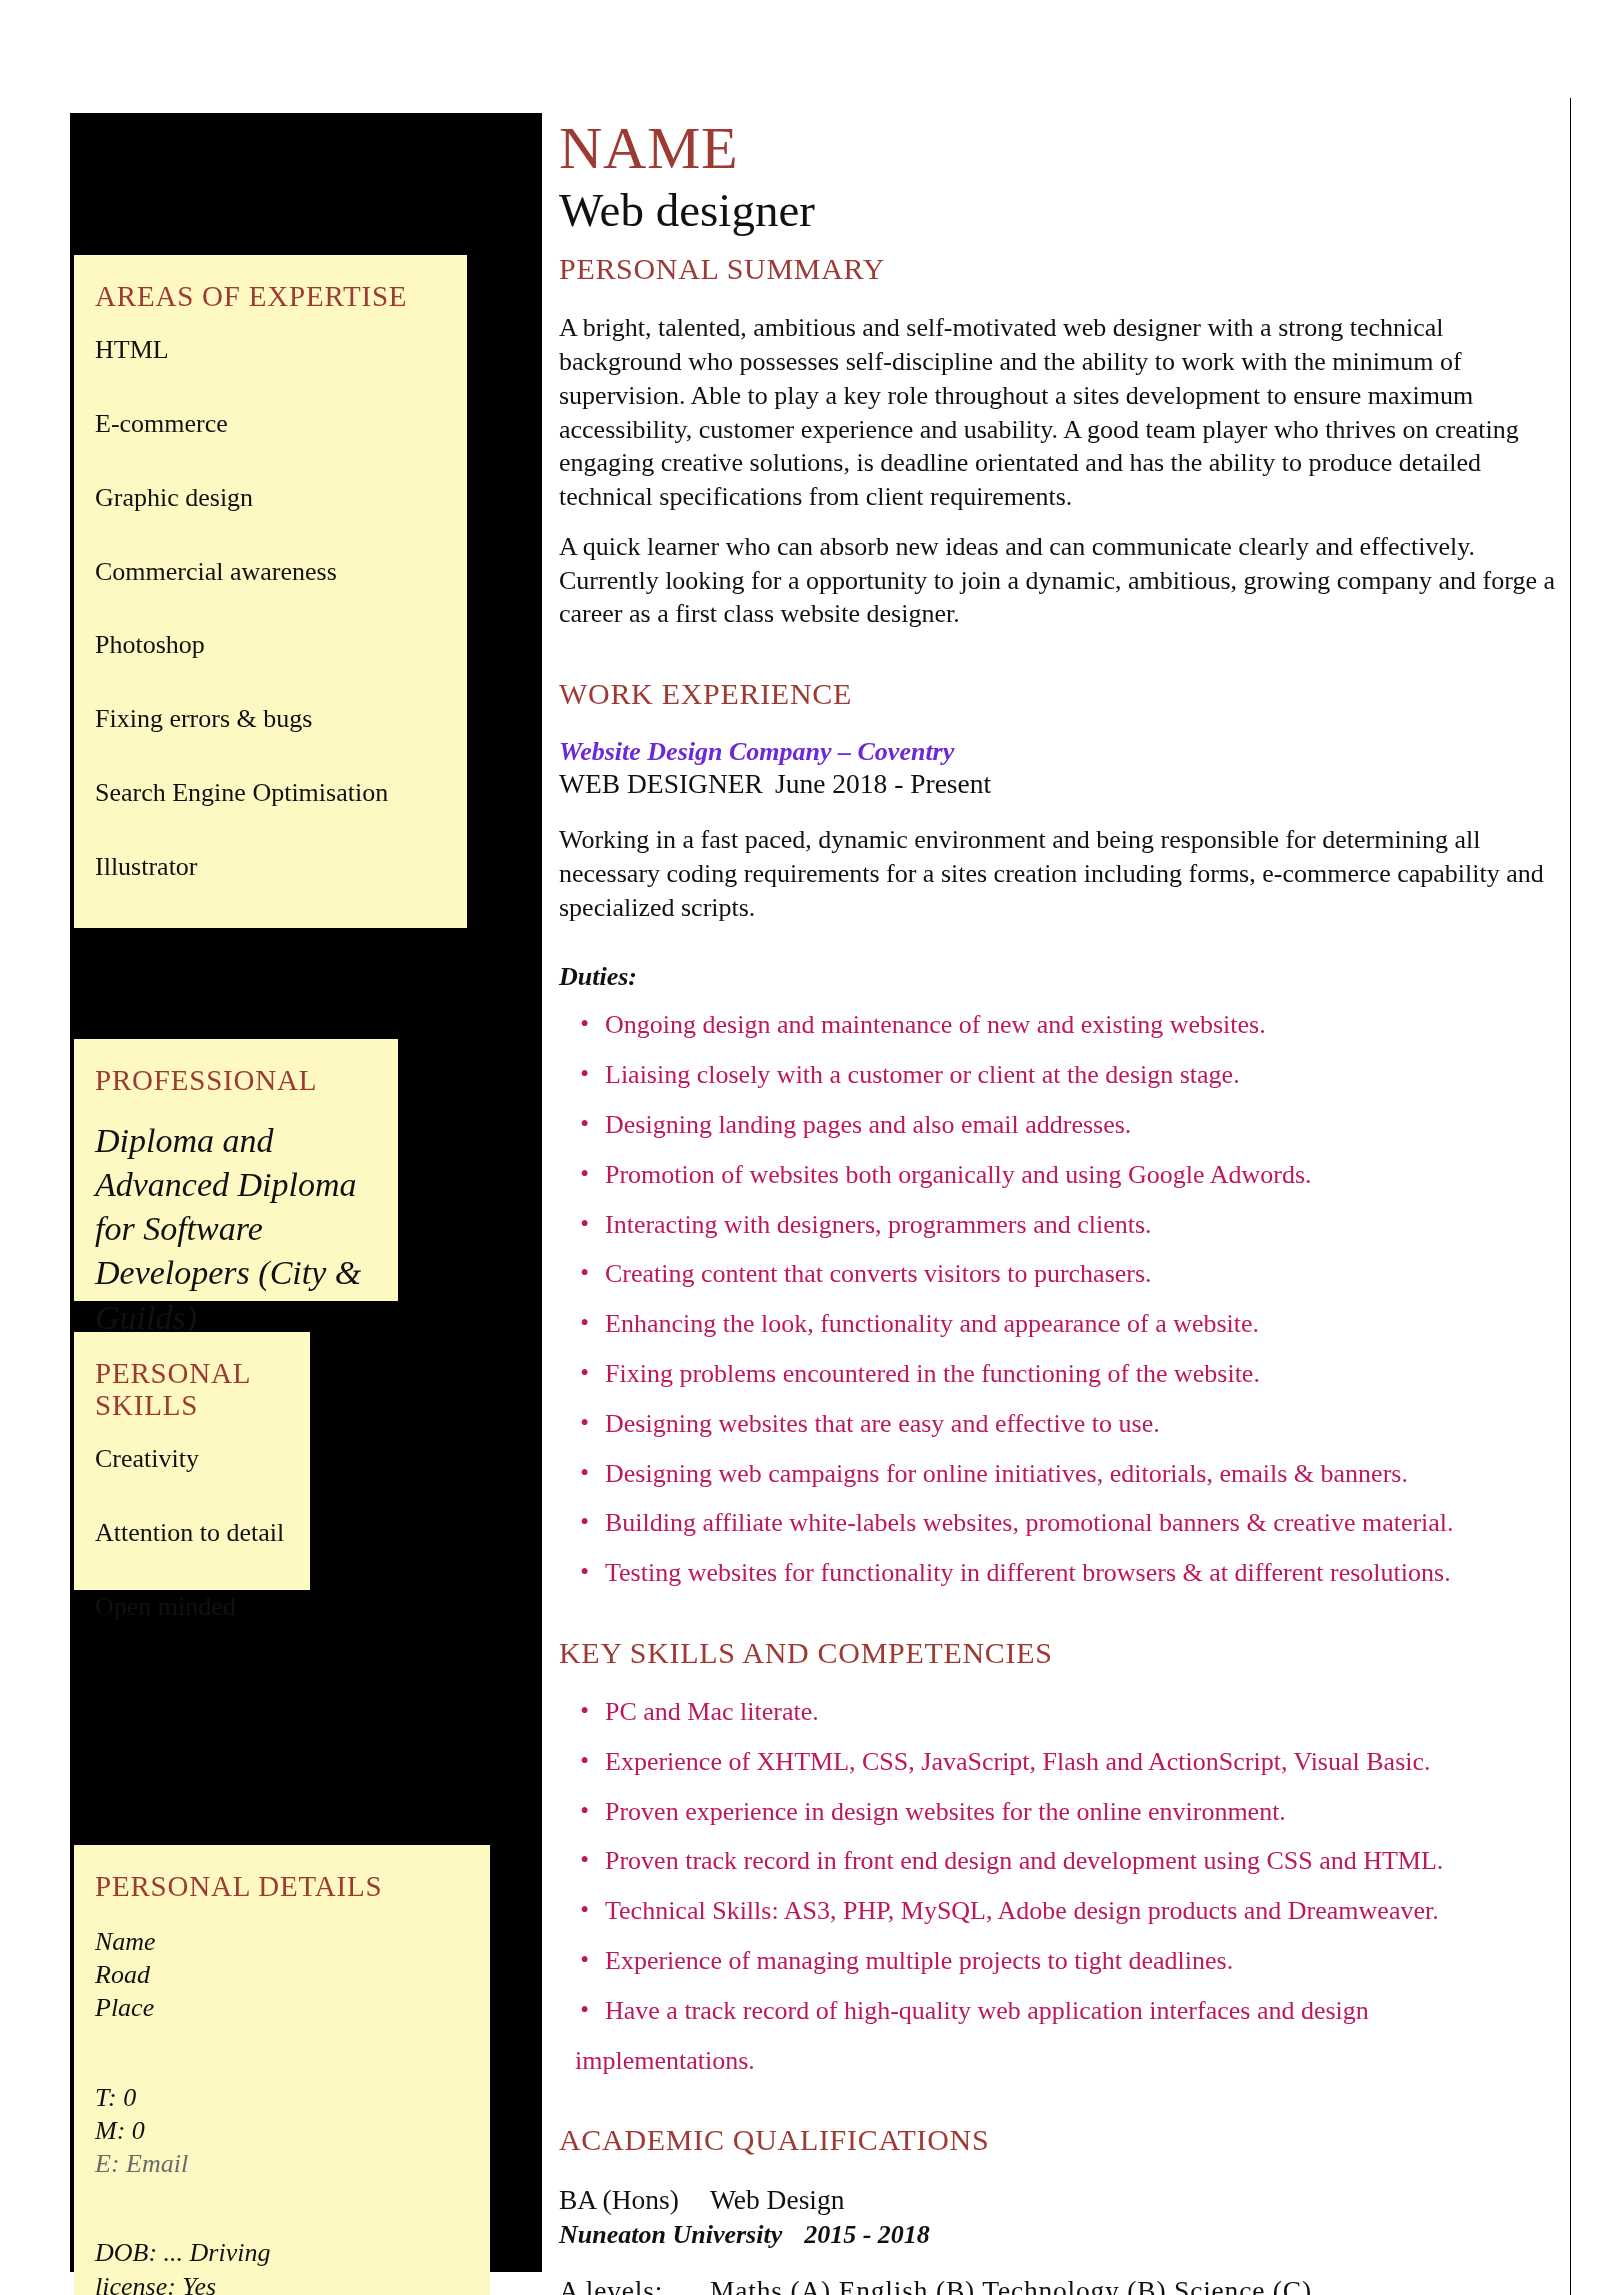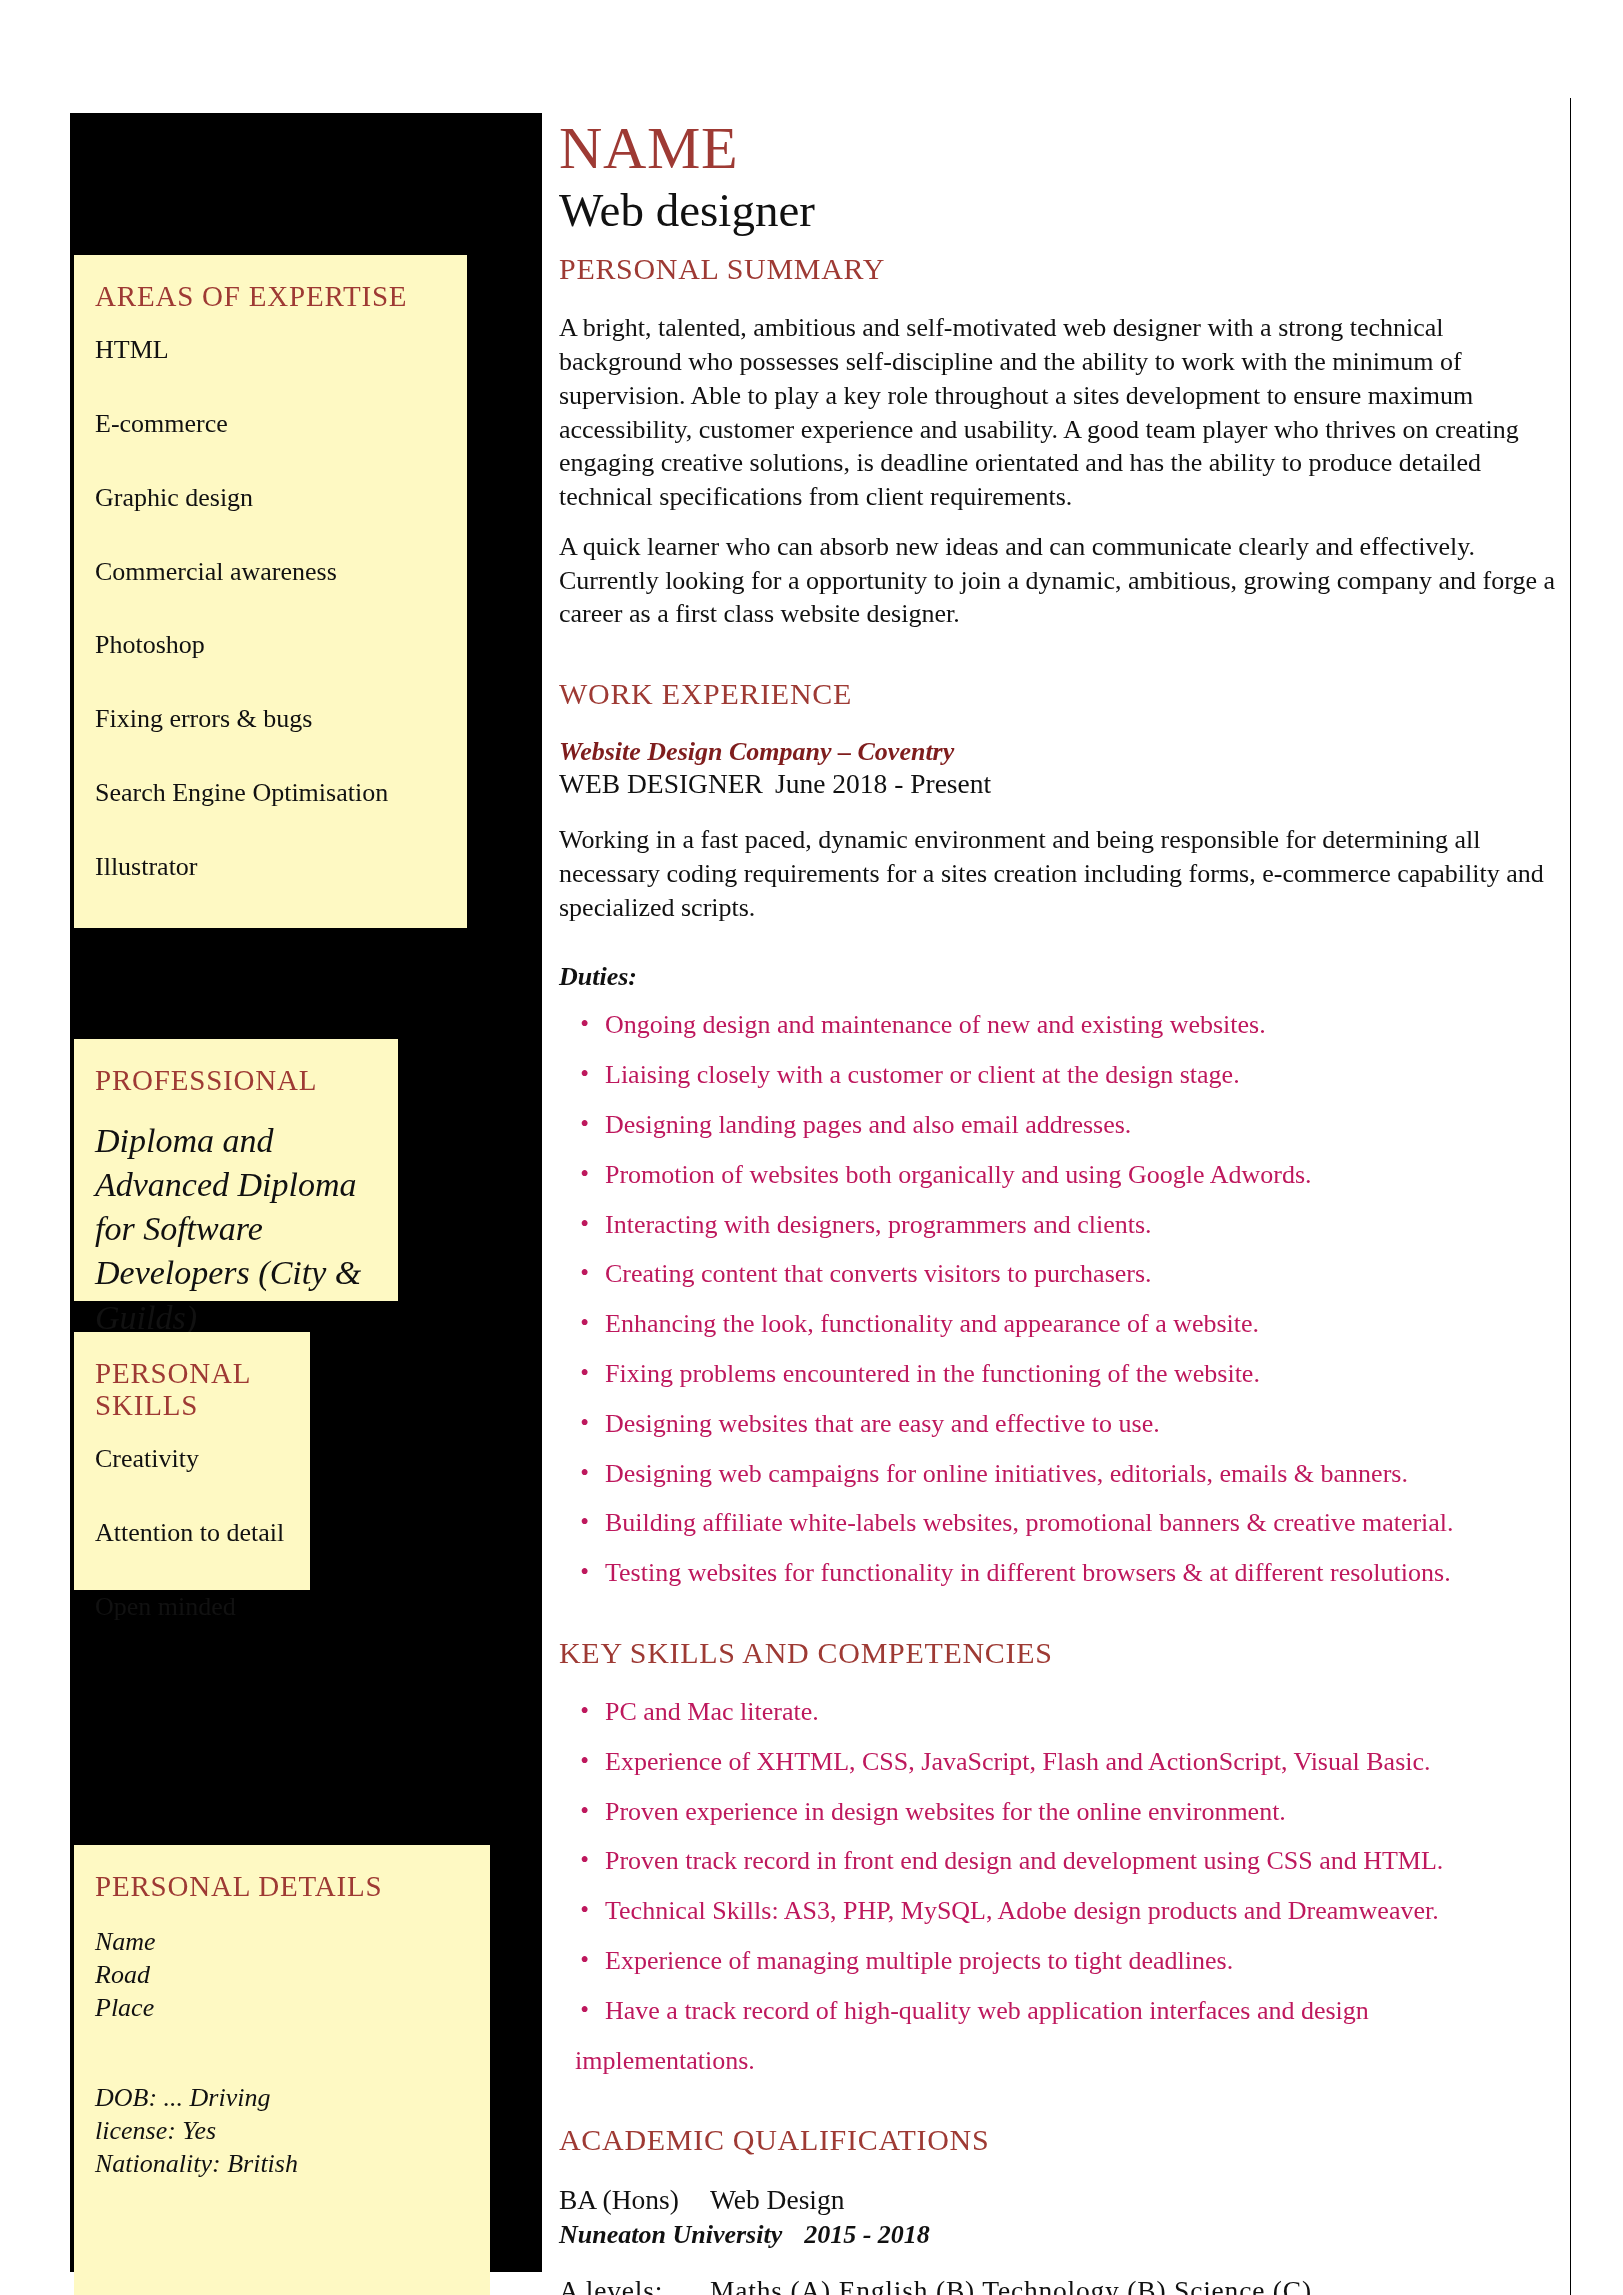--- a/index.html
+++ b/index.html
@@ -128,21 +128,21 @@
   }
   .para:last-child { margin-bottom: 0; }
 
   .block-gap-l { height: 30px; }
   .block-gap-m { height: 22px; }
 
   .job-company {
     font-style: italic;
     font-weight: bold;
     font-size: 26px;
-    color: #7f1d1d;
+    color: #6d28d9;
     margin: 0;
     line-height: 1.2;
   }
   .job-row {
     font-size: 27.5px;
     color: #111111;
     margin: 0;
     line-height: 1.25;
   }
   .job-role { display: inline-block; min-width: 216px; }
@@ -250,20 +250,25 @@
   <div class="card card-details">
     <div class="card-inner">
       <div class="sec-head">PERSONAL DETAILS</div>
 
       <div class="details-group">
         <div>Name</div>
         <div>Road</div>
         <div>Place</div>
       </div>
 
+      <div class="details-group">
+        <div>T: 0</div>
+        <div>M: 0</div>
+        <div class="muted">E: Email</div>
+      </div>
 
       <div class="details-group">
         <div>DOB: ... Driving</div>
         <div>license:  Yes</div>
         <div>Nationality: British</div>
       </div>
     </div>
   </div>
 
   <div class="main">

